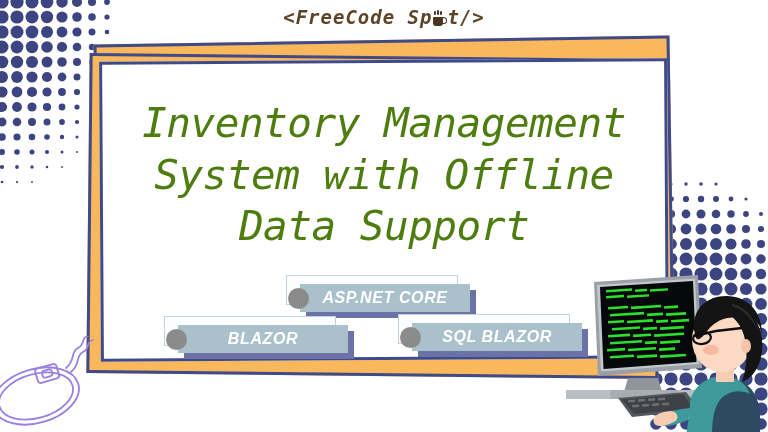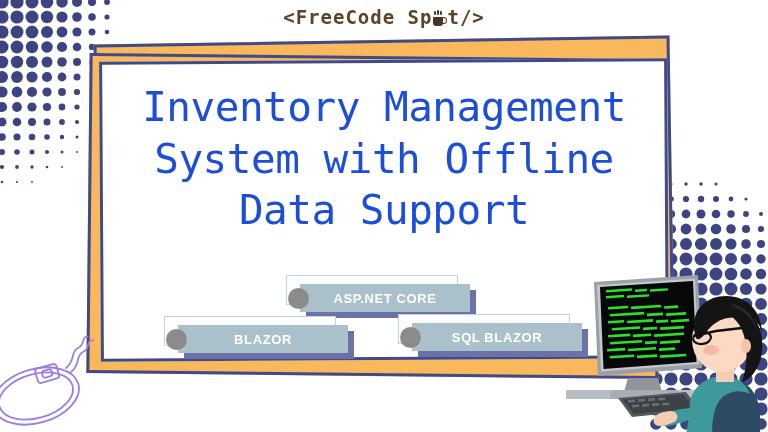--- a/index.html
+++ b/index.html
@@ -1,21 +1,21 @@
 <!DOCTYPE html>
 <html><head>
 <meta charset="utf-8">
 <style>
   html,body{margin:0;padding:0;background:#ffffff;}
   body{
     width:768px;height:432px;position:relative;overflow:hidden;
     font-family:"Liberation Sans", sans-serif;
     background:#ffffff;
   }
-  .stage{position:absolute;inset:0;width:768px;height:432px;overflow:hidden;}
+  .stage{position:absolute;inset:0;width:768px;height:432px;overflow:hidden;font-style:italic;}
 
   
   .dots{position:absolute;pointer-events:none;}
   .dots svg{display:block;}
 
   
   .frame{position:absolute;box-sizing:border-box;}
 
   .frame-orange-a{
     left:96px;top:40px;width:576px;height:318px;
@@ -66,42 +66,42 @@
   .brand .cup .steam i:nth-child(3){left:6px;}
 
   
   .title-wrap{
     position:absolute;left:110px;top:82px;width:548px;
     z-index:30;text-align:center;
   }
   .title{
     font-family:"DejaVu Sans Mono","Liberation Mono",monospace;
     font-size:41px;line-height:1.26;font-weight:400;
-    color:#1d4ed8;letter-spacing:-0.5px;margin:0;
+    color:#4d7c0f;letter-spacing:-0.5px;margin:16px;
     white-space:pre-line;
   }
 
   
   .tags{position:absolute;left:0;top:0;width:768px;height:432px;z-index:32;pointer-events:none;}
   .tag{position:absolute;}
   .tag .outline{
     position:absolute;left:-14px;top:-9px;width:172px;height:30px;
     border:1px solid #BFD4E0;background:#FCFDFE;box-sizing:border-box;
   }
   .tag .shadow{
     position:absolute;left:6px;top:6px;width:170px;height:28px;
     background:#6B72A8;
   }
   .tag .chip{
     position:absolute;left:0;top:0;width:170px;height:28px;
     background:#AAC0CA;
     display:flex;align-items:center;justify-content:center;
   }
   .tag .chip span{
-    font-size:13px;font-weight:700;color:#FFFFFF;letter-spacing:0.6px;
+    font-size:16px;font-weight:700;color:#FFFFFF;letter-spacing:0.6px;
     font-family:"Liberation Sans",sans-serif;
   }
   .tag .bullet{
     position:absolute;left:-12px;top:4px;width:21px;height:21px;
     border-radius:50%;background:#8B8B8B;
   }
 
   .tag-aspnet{left:300px;top:284px;}
   .tag-blazor{left:178px;top:325px;}
   .tag-sql{left:412px;top:323px;}

